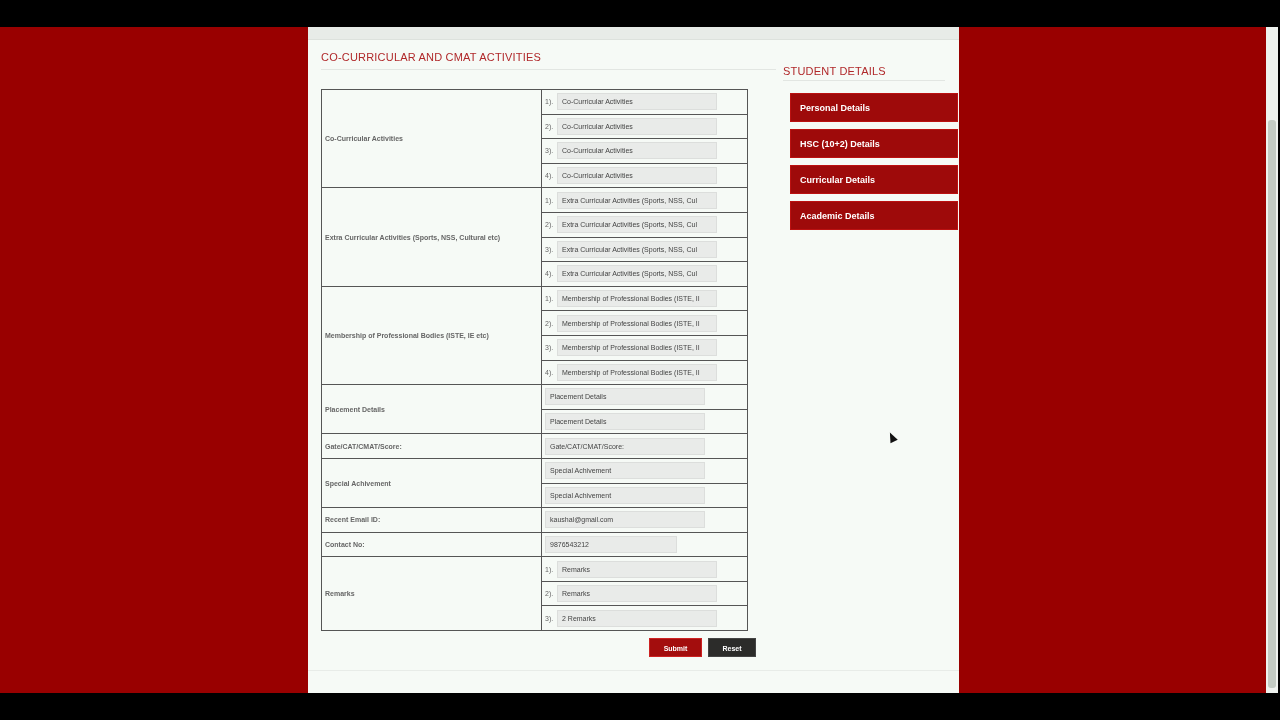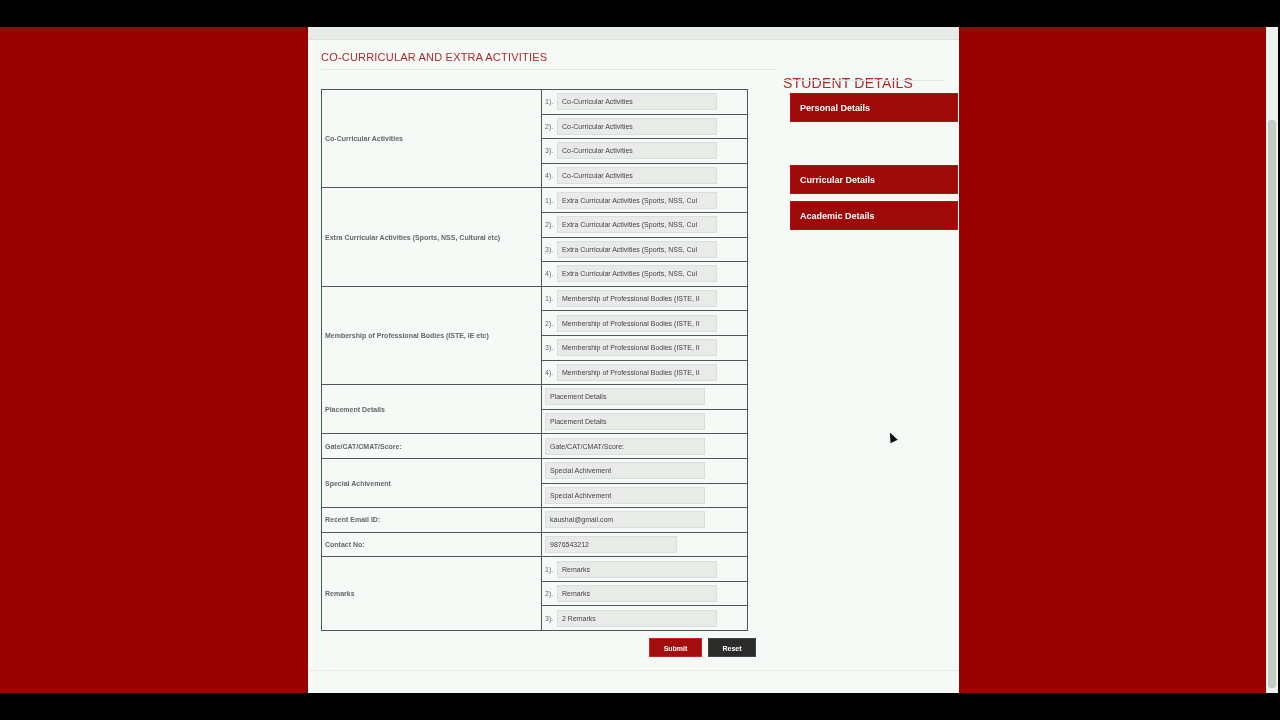--- a/index.html
+++ b/index.html
@@ -4,21 +4,21 @@
 <style>
   * { box-sizing: border-box; margin: 0; padding: 0; }
   html, body { width: 1280px; height: 720px; overflow: hidden; background: #000; font-family: "Liberation Sans", sans-serif; }
   .screen { position: absolute; left: 0; top: 27px; width: 1266px; height: 666px; background: #990000; }
   .topbar { position: absolute; left: 0; top: 0; width: 1280px; height: 27px; background: #000; }
   .bottombar { position: absolute; left: 0; top: 693px; width: 1280px; height: 27px; background: #000; }
   .page { position: absolute; left: 308px; top: 0; width: 651px; height: 666px; background: #f6faf6; }
   .page-header-strip { position: absolute; left: 0; top: 0; width: 651px; height: 13px; background: #e8ece8; border-bottom: 1px solid #dde2dd; }
   .section-title { position: absolute; left: 13px; top: 24px; font-size: 11px; color: #b0282a; letter-spacing: 0.2px; }
   .section-rule { position: absolute; left: 13px; top: 42px; width: 455px; height: 1px; background: #e2e6e2; }
-  .side-title { position: absolute; left: 475px; top: 48px; font-size: 14px; color: #b0282a; letter-spacing: 0.2px; }
+  .side-title { position: absolute; left: 475px; top: 38px; font-size: 11px; color: #b0282a; letter-spacing: 0.2px; }
   .side-rule { position: absolute; left: 475px; top: 53px; width: 162px; height: 1px; background: #e2e6e2; }
   .side-btn { position: absolute; left: 482px; width: 168px; height: 29px; background: #9e0a0a; color: #fff; font-weight: bold; font-size: 9px; padding-left: 9px; line-height: 29px; cursor: pointer; border: 1px solid #b11; }
   table.form { position: absolute; left: 13px; top: 62px; border-collapse: collapse; width: 427px; }
   table.form td { border: 1px solid #555; font-size: 7px; color: #666; }
   table.form td.lbl { width: 220px; padding-left: 3px; font-weight: bold; }
   table.form td.inp { height: 24.6px; padding-left: 3px; }
   .num { display: inline-block; width: 10px; font-size: 7px; color: #666; vertical-align: middle; }
   .field { display: inline-block; vertical-align: middle; height: 17px; background: #e9ebe9; border: 1px solid #dcdedc; font-size: 7px; color: #444; padding-left: 4px; line-height: 15px; font-family: "Liberation Sans", sans-serif; overflow: hidden; white-space: nowrap; }
   .field.w160 { width: 160px; margin-left: 2px; }
   .field.w160b { width: 160px; }
@@ -33,27 +33,28 @@
 </style>
 </head>
 <body>
 
 <div class="topbar"></div>
 
 <div class="screen">
   <div class="page">
     <div class="page-header-strip"></div>
 
-    <div class="section-title">CO-CURRICULAR AND EXTRA ACTIVITIES</div>
+    <div class="section-title">CO-CURRICULAR AND CMAT ACTIVITIES</div>
     <div class="section-rule"></div>
 
     <div class="side-title">STUDENT DETAILS</div>
     <div class="side-rule"></div>
 
     <div class="side-btn" style="top:66px">Personal Details</div>
+    <div class="side-btn" style="top:102px">HSC (10+2) Details</div>
     <div class="side-btn" style="top:174px">Academic Details</div>
     <div class="side-btn" style="top:138px">Curricular Details</div>
 
     <table class="form">
 
       <tbody>
           <tr>
         <td class="lbl" rowspan="4">Co-Curricular Activities</td>
         <td class="inp"><span class="num">1).</span><span class="field w160">Co-Curricular Activities</span></td>
       </tr>

